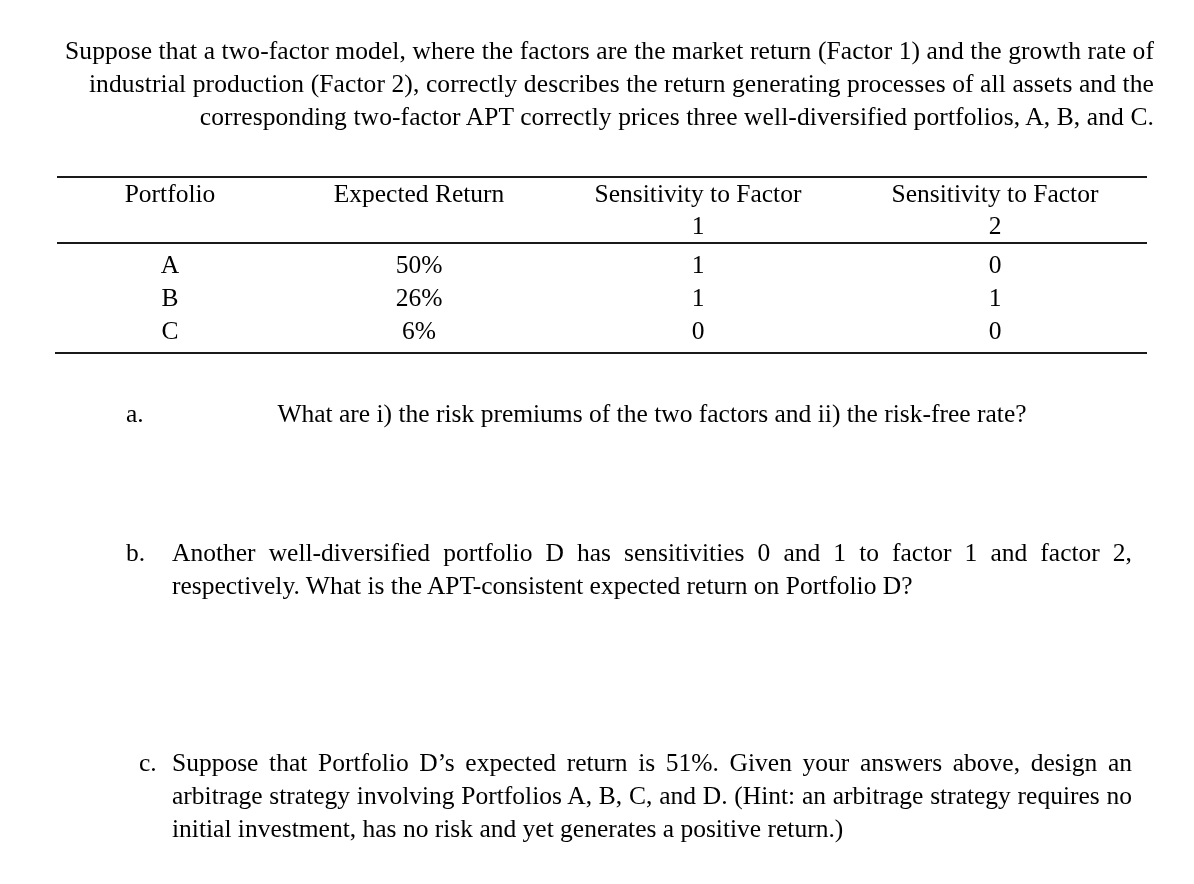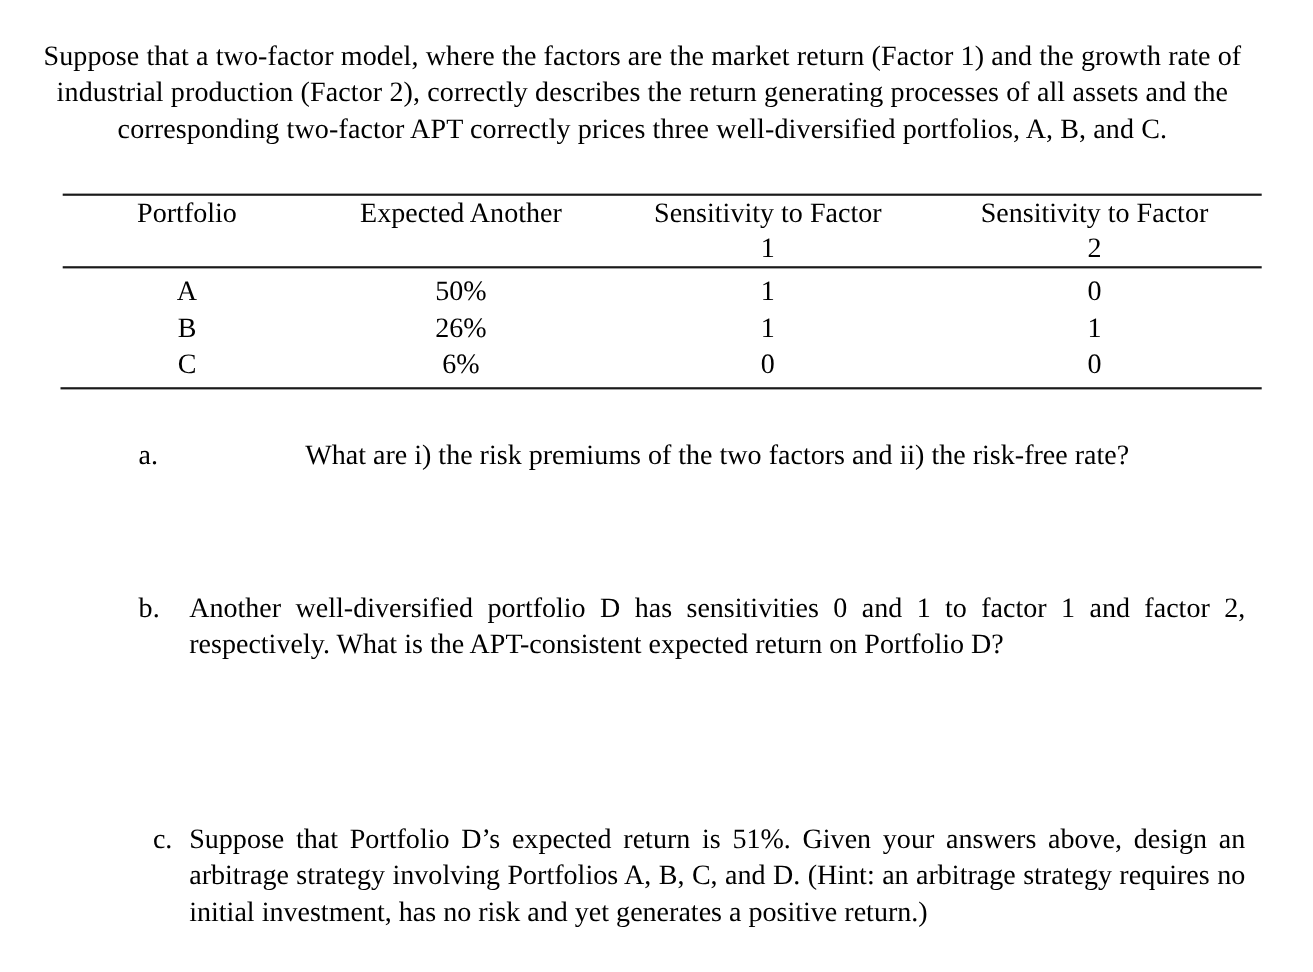--- a/index.html
+++ b/index.html
@@ -24,21 +24,21 @@
   }
 
   
   .intro {
     position: absolute;
     left: 14px;
     top: 8px;
     width: 1140px;
     font-size: 25.5px;
     line-height: 33px;
-    text-align: center;
+    text-align: right;
     letter-spacing: 0.1px;
   }
 
   
   .table-wrap {
     position: absolute;
     left: 55px;
     top: 176px;
     width: 1092px;
   }
@@ -142,21 +142,21 @@
   <div class="table-wrap">
     <div class="rule-top"></div>
     <table class="data-table">
       <thead>
         <tr>
           <th class="head-cell col-portfolio">
             <span class="h-line1">Portfolio</span>
             <span class="h-line2"></span>
           </th>
           <th class="head-cell col-return">
-            <span class="h-line1">Expected Another</span>
+            <span class="h-line1">Expected Return</span>
             <span class="h-line2"></span>
           </th>
           <th class="head-cell col-f1">
             <span class="h-line1">Sensitivity to Factor</span>
             <span class="h-line2">1</span>
           </th>
           <th class="head-cell col-f2">
             <span class="h-line1">Sensitivity to Factor</span>
             <span class="h-line2">2</span>
           </th>

